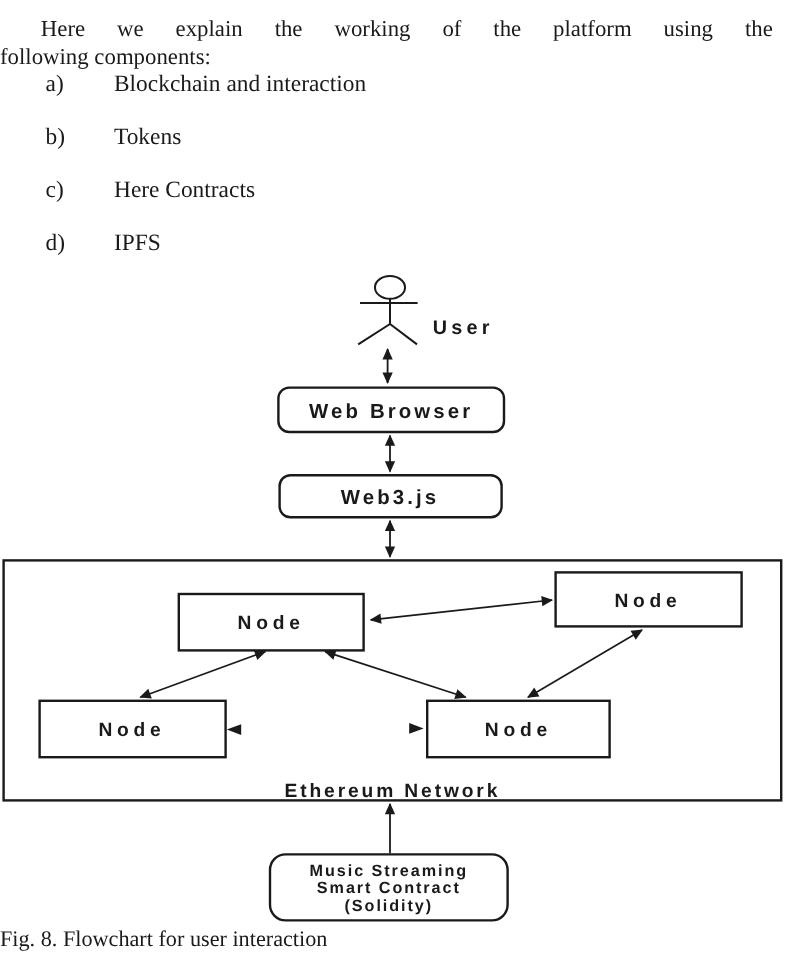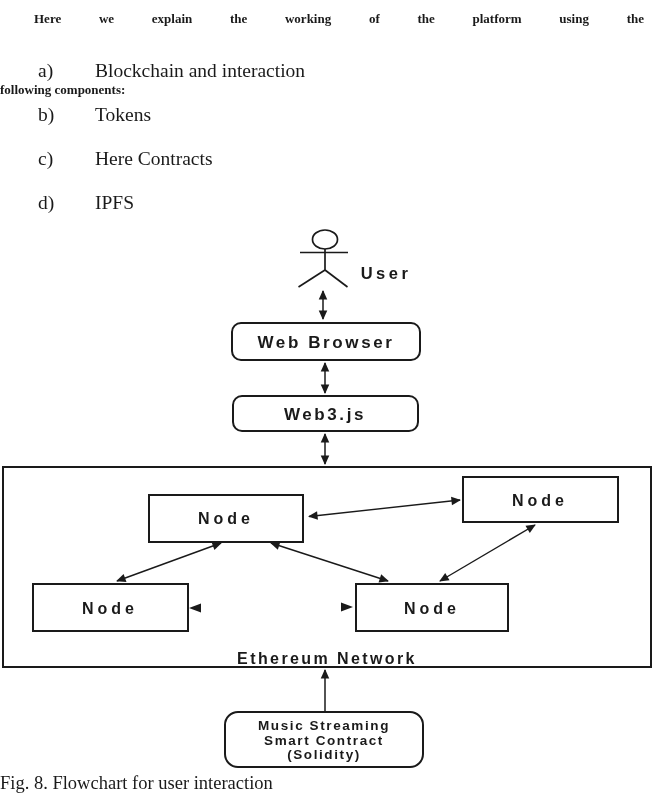--- a/index.html
+++ b/index.html
@@ -10,33 +10,32 @@
     background: #ffffff;
     overflow: hidden;
     font-family: "Liberation Serif", serif;
     color: var(--ink, #1a1a1a);
   }
   
   .para {
     position: absolute;
     top: -5px; left: 0;
     width: 644px;
-    font-size: 13px;
+    font-size: 19px;
     line-height: 22.5px;
     color: var(--ink, #1a1a1a);
-    font-weight: bold;
   }
   .para .line1 {
     display: block;
     text-indent: 34px;
     text-align: justify;
     text-align-last: justify;
     white-space: nowrap;
   }
-  .para .line2 { display: block; margin-top: 48px; }
+  .para .line2 { display: block; }
   
   .list { position: absolute; top: 60px; left: 0; width: 658px; }
   .li { position: relative; height: 44px; font-size: 19.5px; line-height: 22px; }
   .li .letter { position: absolute; left: 38px; top: 0; }
   .li .text   { position: absolute; left: 95px; top: 0; }
   
   svg.diagram { position: absolute; left: 0; top: 0; }
   .stroke { stroke: var(--ink, #1a1a1a); fill: none; }
   .box    { stroke: var(--ink, #1a1a1a); fill: #ffffff; stroke-width: 2; }
   .dlabel {

